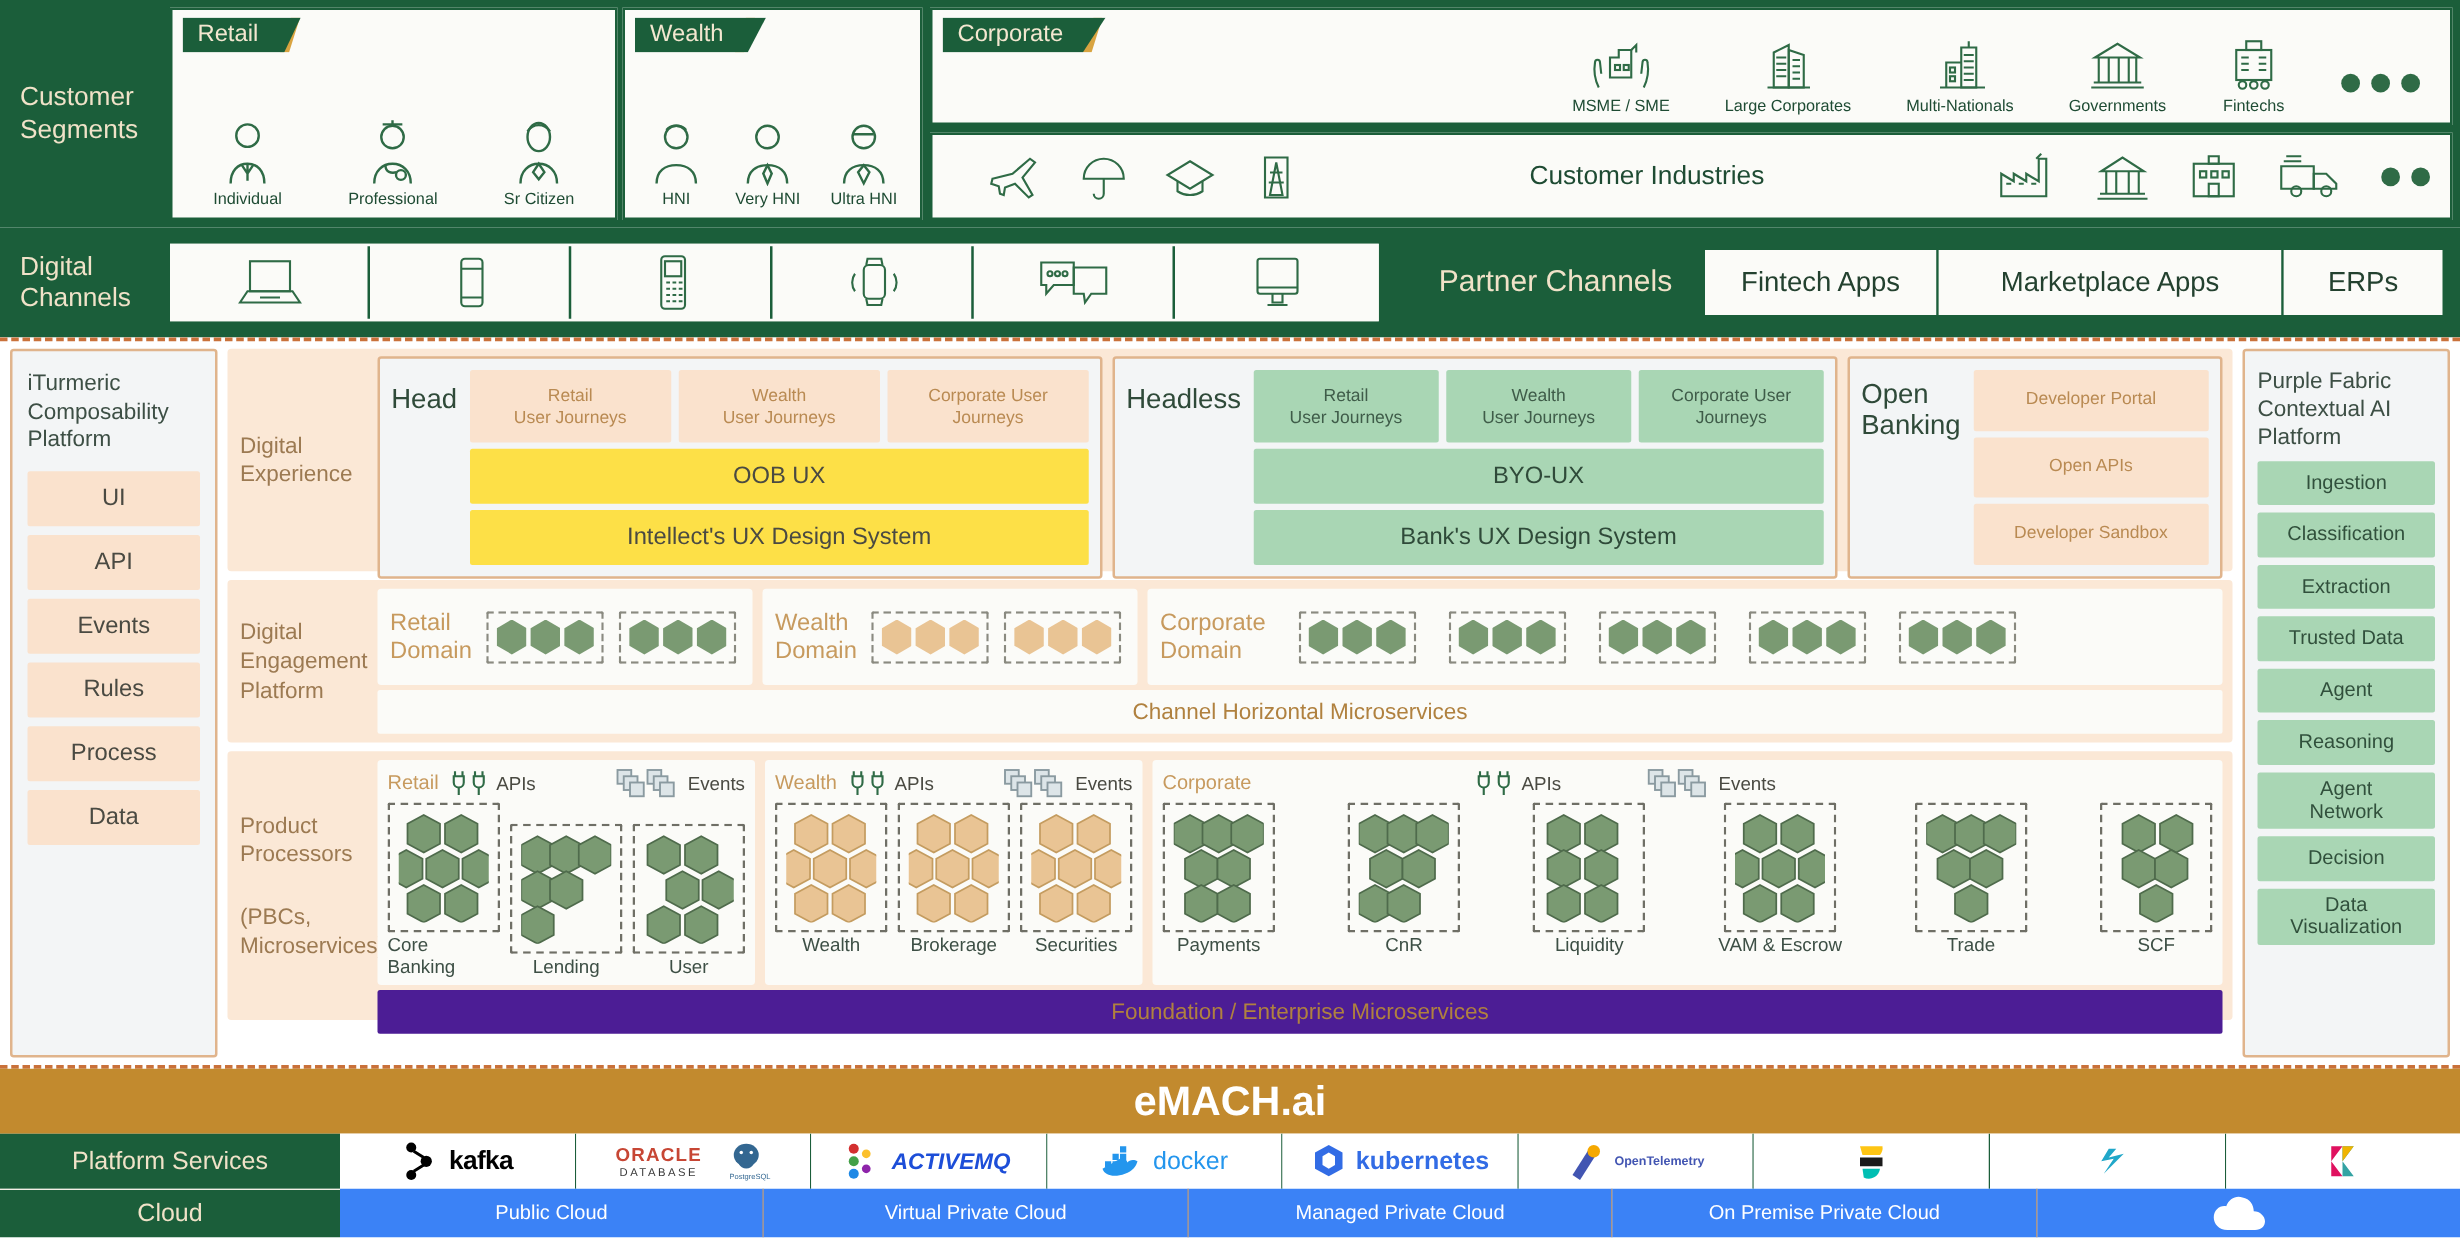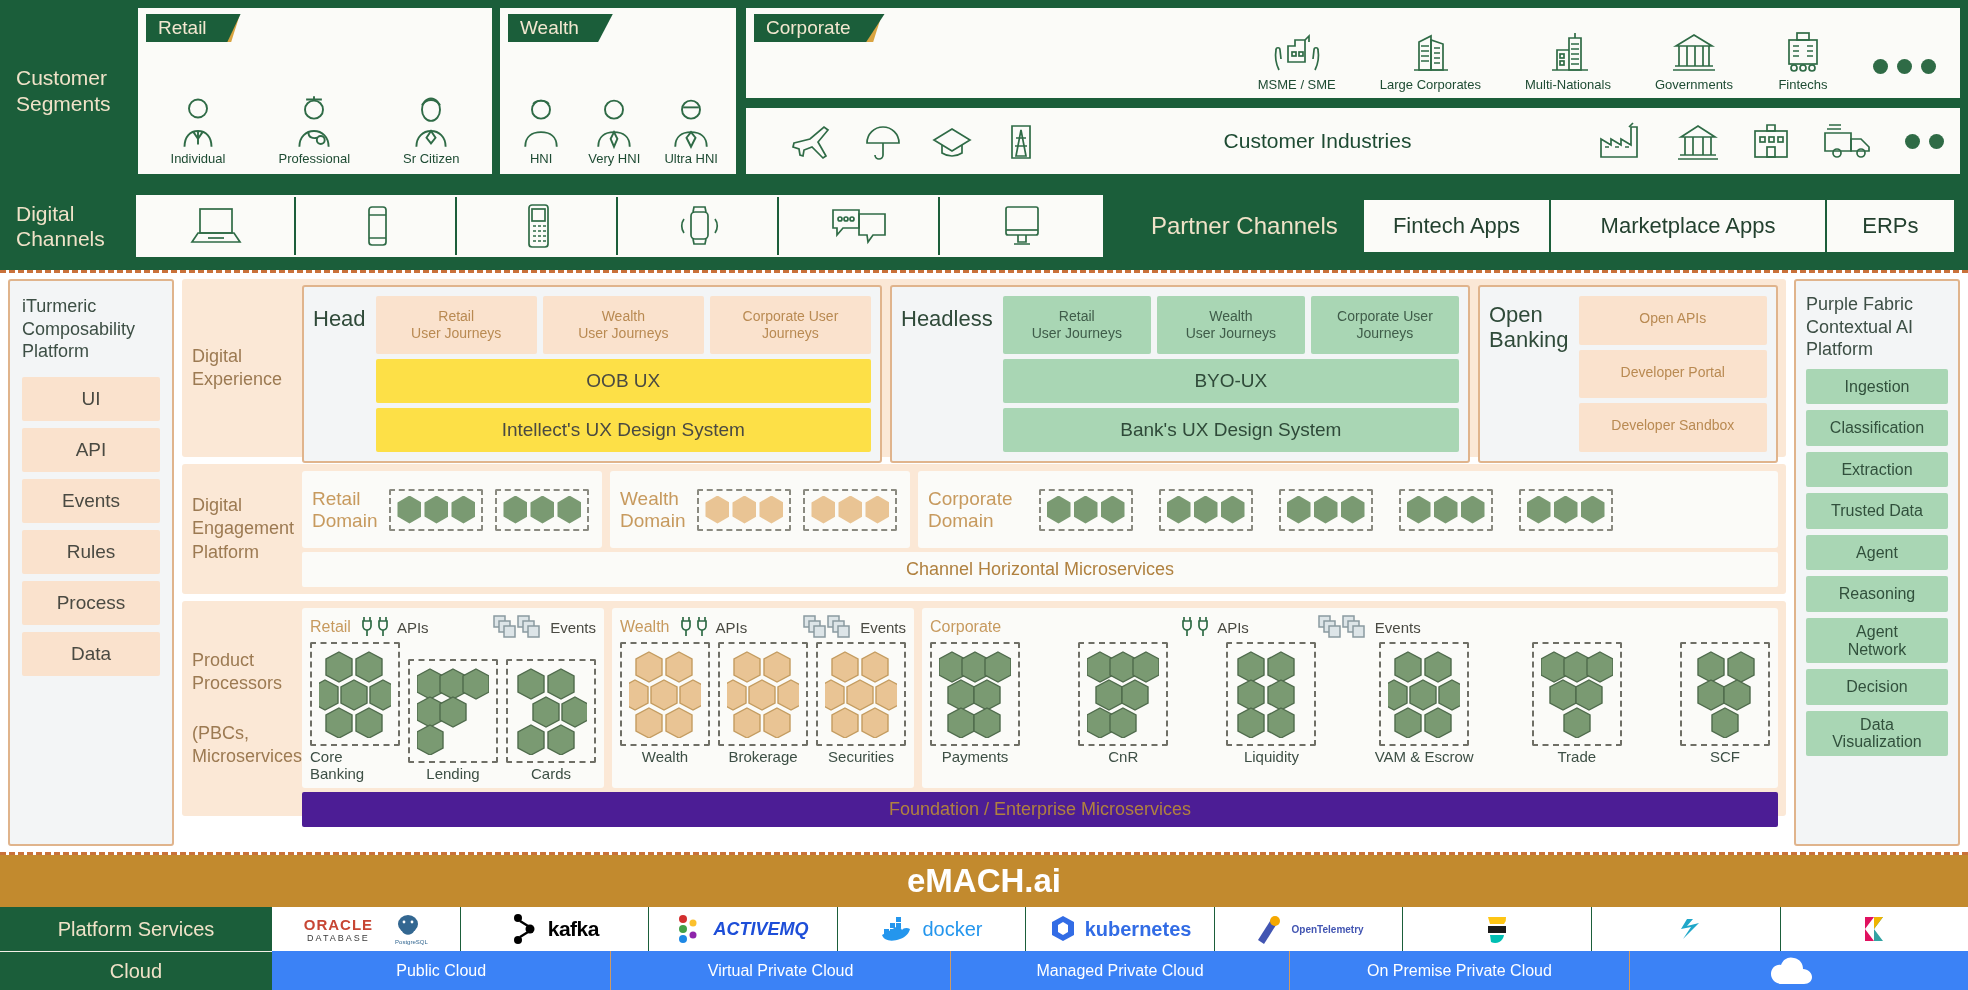--- a/index.html
+++ b/index.html
@@ -514,22 +514,22 @@
                 </div>
                 <div class="wbox green">BYO-UX</div>
                 <div class="wbox green">Bank's UX Design System</div>
               </div>
             </div>
 
             <div class="panel ob-panel">
               <div class="ob-title" style="white-space:pre-line">Open
 Banking</div>
               <div class="panel-stack">
+                <div class="jbox peach" style="padding:14px 2px">Developer Portal</div>
                 <div class="jbox peach" style="padding:14px 2px">Open APIs</div>
-                <div class="jbox peach" style="padding:14px 2px">Developer Portal</div>
                 <div class="jbox peach" style="padding:14px 2px">Developer Sandbox</div>
               </div>
             </div>
           </div>
           <div class="exp-apis">Experience APIs</div>
         </div>
       </div>
 
       <div class="row-peach dep-row">
         <div class="row-left-label" style="white-space:pre-line">Digital
@@ -675,21 +675,21 @@
                         <g fill="#7a9a72" stroke="#4f6b4c" stroke-width="1.4">
                       <polygon points="16,2 29,9 29,25 16,32 3,25 3,9"></polygon>
                           <polygon points="46,2 59,9 59,25 46,32 33,25 33,9"></polygon>
                       <polygon points="31,30 44,37 44,53 31,60 18,53 18,37"></polygon>
                           <polygon points="60,30 73,37 73,53 60,60 47,53 47,37"></polygon>
                       <polygon points="16,58 29,65 29,81 16,88 3,81 3,65"></polygon>
                           <polygon points="46,58 59,65 59,81 46,88 33,81 33,65"></polygon>
                         </g>
                       </svg>
                   </span>
-                  <span class="pp-cap">Cards</span>
+                  <span class="pp-cap">User</span>
                 </div>
               </div>
             </div>
 
             <div class="pp-card" style="flex:0 0 296px">
               <div class="pp-head">
                 <span class="pp-seg-name">Wealth</span>
                 <span class="pp-api">
                   <svg width="34" height="26" viewBox="0 0 34 26">
                       <g class="ico" stroke="#5a5a52">
@@ -917,49 +917,49 @@
 
   </div>
 
   <div class="emach">
     <div class="emach-txt">eMACH.ai</div>
   </div>
 
   <div class="ps-row">
     <div class="ps-label">Platform Services</div>
     <div class="ps-cells">
+      <div class="ps-cell">
+        <svg width="30" height="32" viewBox="0 0 30 32">
+            <g fill="#000">
+          <circle cx="8" cy="5" r="4"></circle>
+              <circle cx="8" cy="27" r="4"></circle>
+              <circle cx="20" cy="16" r="4.5"></circle>
+          <path d="M10 8l8 5M10 24l8-5" stroke="#000" stroke-width="2.4"></path>
+            </g>
+          </svg>
+        <span style="color:#000; font-size:21px; font-weight:bold; letter-spacing:-0.5px">kafka</span>
+      </div>
       <div class="ps-cell" style="gap:22px">
         <span style="text-align:center">
           <span style="color:#c74634; font-size:15px; font-weight:bold; letter-spacing:1px; display:block">ORACLE</span>
           <span style="color:#3a3a3a; font-size:9px; letter-spacing:2px; display:block">DATABASE</span>
         </span>
         <span style="text-align:center">
           <svg width="26" height="26" viewBox="0 0 26 26">
               <g fill="#336791">
             <ellipse cx="13" cy="11" rx="10" ry="9"></ellipse>
                 <path d="M7 18c2 5 10 5 12 0z"></path>
               </g>
             <circle cx="9" cy="9" r="1.4" fill="#fff"></circle>
               <circle cx="17" cy="9" r="1.4" fill="#fff"></circle>
             </svg>
           <span style="color:#336791; font-size:6px; display:block">PostgreSQL</span>
         </span>
       </div>
       <div class="ps-cell">
-        <svg width="30" height="32" viewBox="0 0 30 32">
-            <g fill="#000">
-          <circle cx="8" cy="5" r="4"></circle>
-              <circle cx="8" cy="27" r="4"></circle>
-              <circle cx="20" cy="16" r="4.5"></circle>
-          <path d="M10 8l8 5M10 24l8-5" stroke="#000" stroke-width="2.4"></path>
-            </g>
-          </svg>
-        <span style="color:#000; font-size:21px; font-weight:bold; letter-spacing:-0.5px">kafka</span>
-      </div>
-      <div class="ps-cell">
         <svg width="28" height="30" viewBox="0 0 28 30">
           <circle cx="6" cy="5" r="4" fill="#d32f2f"></circle>
             <circle cx="6" cy="15" r="4" fill="#43a047"></circle>
           <circle cx="6" cy="25" r="4" fill="#1e88e5"></circle>
             <circle cx="16" cy="9" r="3.5" fill="#fbc02d"></circle>
           <circle cx="16" cy="21" r="3.5" fill="#8e24aa"></circle>
           </svg>
         <span style="color:#1d4ed8; font-size:18px; font-weight:bold; font-style:italic">ACTIVEMQ</span>
       </div>
       <div class="ps-cell">

